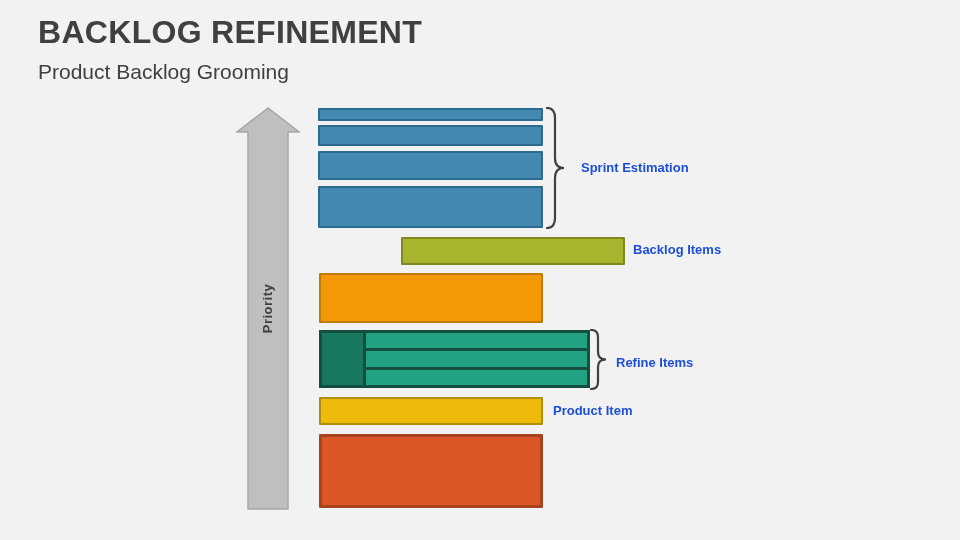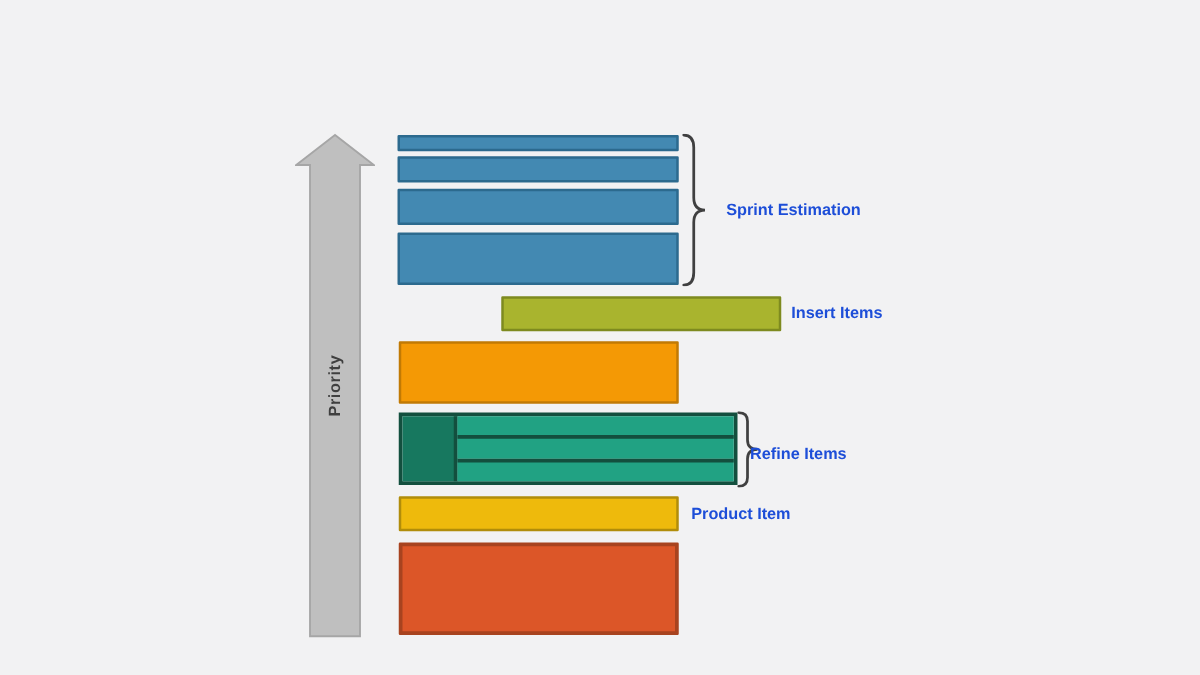--- a/index.html
+++ b/index.html
@@ -45,48 +45,50 @@
     color:#3f3f3f; letter-spacing:.5px; white-space:nowrap;
   }
   .brace { position:absolute; }
   .brace-sprint { left:545px; top:107px; }
   .brace-refine { left:589px; top:329px; }
   .shape-label {
     position:absolute; font-size:13px; font-weight:bold; color:#1d4ed8; white-space:nowrap;
   }
   .lbl-sprint  { left:581px; top:160px; }
   .lbl-insert  { left:633px; top:242px; }
-  .lbl-refine  { left:600px; top:355px; }
+  .lbl-refine  { left:616px; top:355px; }
   .lbl-deleted { left:553px; top:403px; }
 </style>
 </head>
 <body>
 
 <div class="slide">
 
+  <div class="title">BACKLOG REFINEMENT</div>
+  <div class="subtitle">Product Backlog Grooming</div>
 
   <svg class="arrow-wrap" width="64" height="405" viewBox="0 0 64 405">
     <polygon points="32,2 1,26 12,26 12,403 52,403 52,26 63,26" stroke-width="1.5" stroke-linejoin="miter" fill="#bfbfbf" stroke="#a6a6a6"></polygon>
   </svg>
   <div class="arrow-label-box">
     <span>Priority</span>
   </div>
 
   <div class="bar bar-blue-1" style="background-color: rgb(67, 137, 178); border-color: rgb(44, 106, 142);"></div>
   <div class="bar bar-blue-2" style="background-color: rgb(67, 137, 178); border-color: rgb(44, 106, 142);"></div>
   <div class="bar bar-blue-3" style="background-color: rgb(67, 137, 178); border-color: rgb(44, 106, 142);"></div>
   <div class="bar bar-blue-4" style="background-color: rgb(67, 137, 178); border-color: rgb(44, 106, 142);"></div>
 
   <svg class="brace brace-sprint" width="22" height="122" viewBox="0 0 22 122">
     <path d="M 2,1 Q 10,1 10,11 L 10,51 Q 10,61 19,61 Q 10,61 10,71 L 10,111 Q 10,121 2,121" fill="none" stroke-width="2.2" stroke-linecap="round" stroke="#404040"></path>
   </svg>
   <div class="shape-label lbl-sprint">Sprint Estimation</div>
 
   <div class="bar bar-olive" style="background-color: rgb(169, 180, 46); border-color: rgb(126, 138, 31);"></div>
-  <div class="shape-label lbl-insert">Insert Items</div>
+  <div class="shape-label lbl-insert">Backlog Items</div>
 
   <div class="bar bar-orange" style="background-color: rgb(244, 153, 5); border-color: rgb(193, 122, 4);"></div>
 
   <div class="refine-group" style="border-color: rgb(19, 79, 62);">
     <div class="refine-left" style="background-color: rgb(23, 120, 95); border-color: rgb(19, 79, 62);"></div>
     <div class="refine-strips">
       <div class="refine-strip" style="background-color: rgb(33, 162, 131);"></div>
       <div class="refine-strip" style="background-color: rgb(33, 162, 131); border-color: rgb(19, 79, 62);"></div>
       <div class="refine-strip" style="background-color: rgb(33, 162, 131); border-color: rgb(19, 79, 62);"></div>
     </div>

